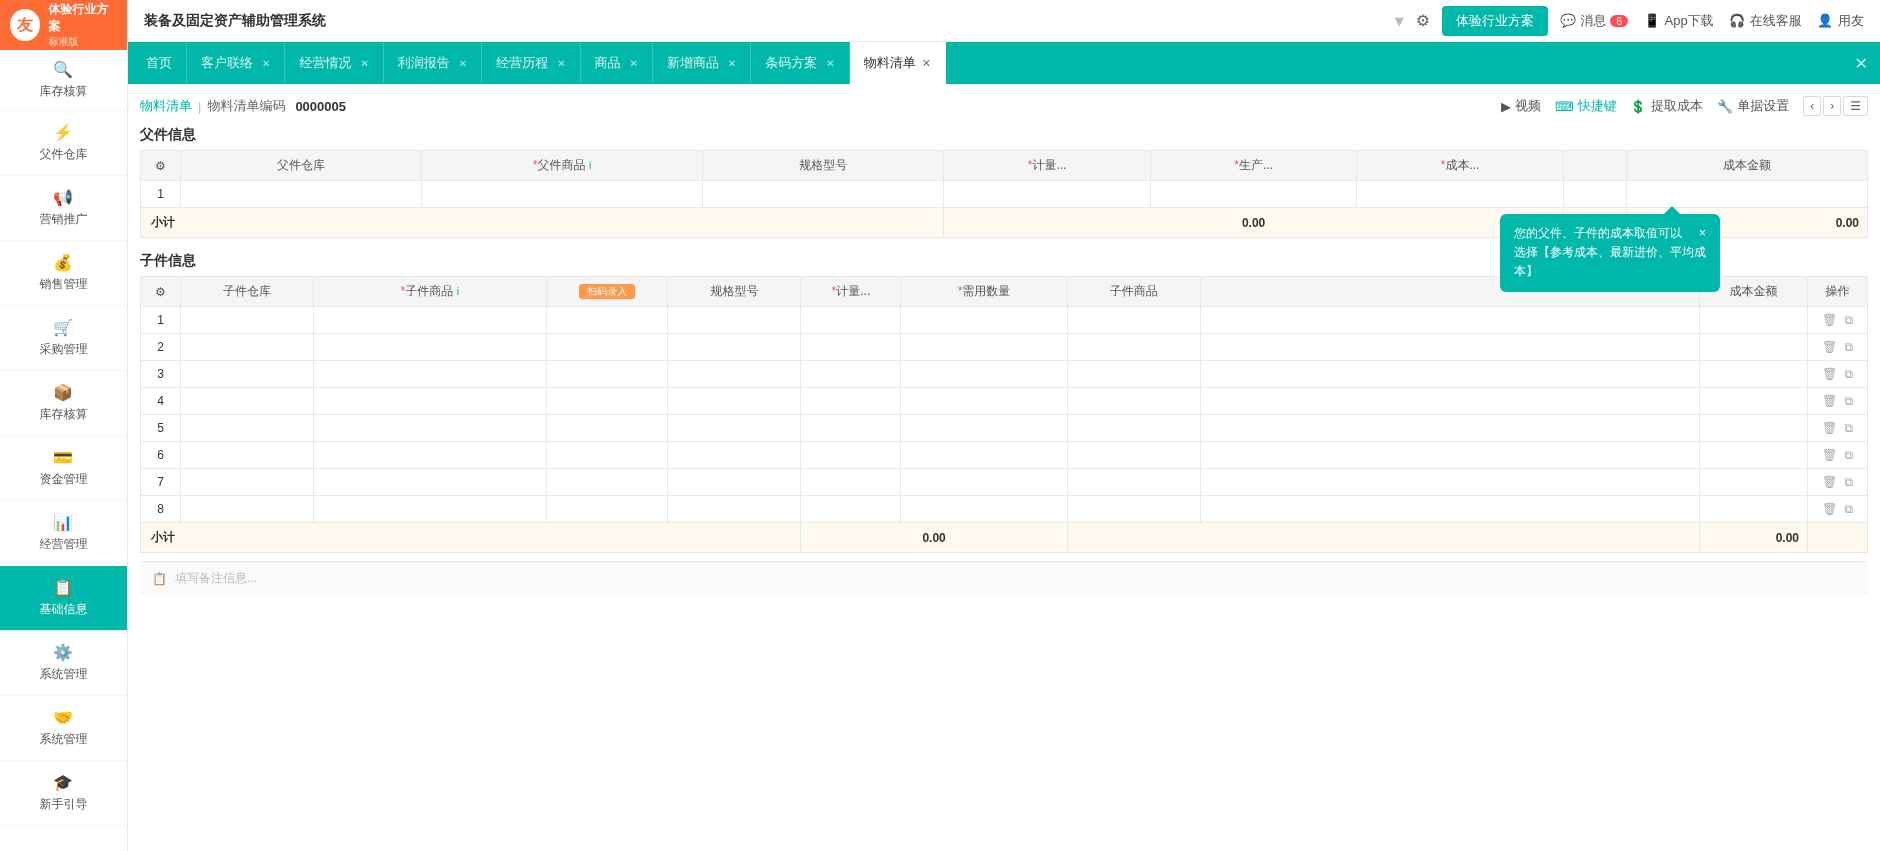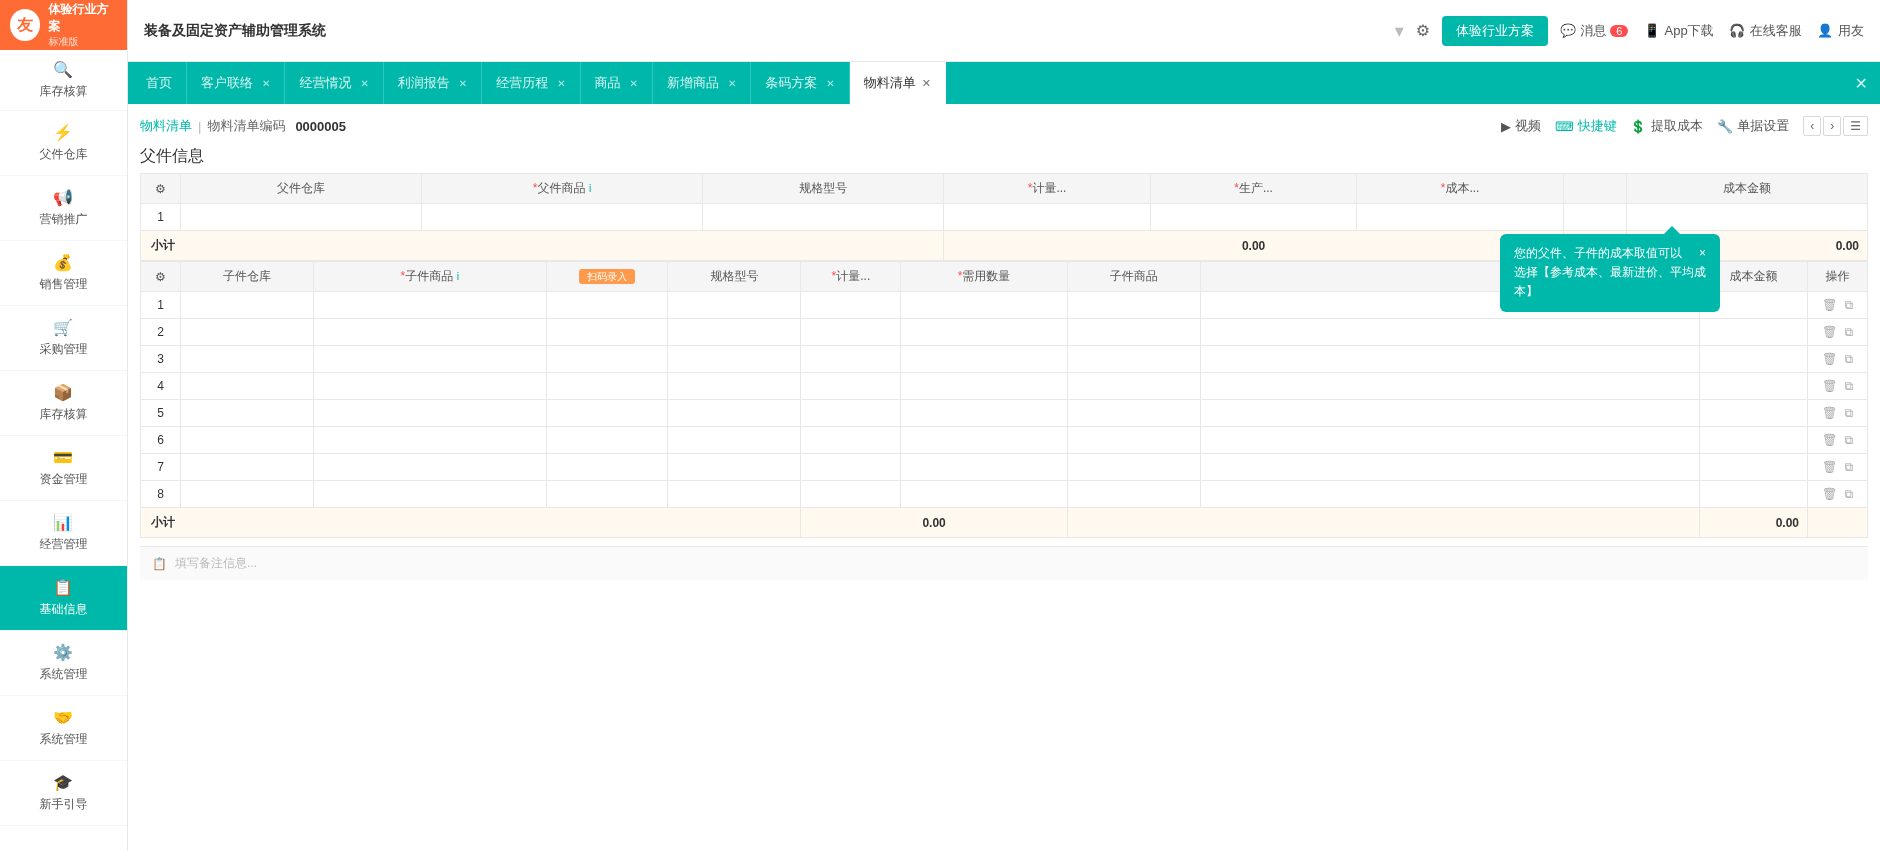--- a/index.html
+++ b/index.html
@@ -12,41 +12,41 @@
     .sidebar-nav { flex: 1; overflow-y: auto; }
     .sidebar-item { display: flex; flex-direction: column; align-items: center; padding: 12px 8px; cursor: pointer; color: #555; font-size: 12px; gap: 4px; border-bottom: 1px solid #f5f5f5; }
     .sidebar-item.active { color: #fff; background: #00b8a9; }
     .sidebar-item-icon { font-size: 16px; }
     .sidebar-search { display: flex; flex-direction: column; align-items: center; padding: 10px 8px; cursor: pointer; color: #555; font-size: 12px; gap: 4px; }
 
     
     .main { flex: 1; display: flex; flex-direction: column; overflow: hidden; }
 
     
-    .top-header { background: #fff; height: 62px; display: flex; align-items: center; padding: 0 16px; border-bottom: 1px solid #e8e8e8; gap: 12px; }
+    .top-header { background: #fff; height: 42px; display: flex; align-items: center; padding: 0 16px; border-bottom: 1px solid #e8e8e8; gap: 12px; }
     .system-title { color: #333; font-size: 14px; font-weight: bold; flex: 1; }
     .header-right { display: flex; align-items: center; gap: 16px; }
     .header-btn { display: flex; align-items: center; gap: 4px; color: #555; cursor: pointer; font-size: 13px; }
     .badge { background: #ff4d4f; color: #fff; border-radius: 10px; padding: 0 5px; font-size: 11px; min-width: 18px; text-align: center; }
     .trial-btn { background: #00b8a9; color: #fff; padding: 6px 14px; border-radius: 4px; cursor: pointer; font-size: 13px; }
     .gear-btn { color: #666; cursor: pointer; font-size: 16px; }
 
     
     .tab-nav { background: #00b8a9; display: flex; align-items: center; height: 42px; padding: 0 4px; overflow: hidden; }
     .tab-item { display: flex; align-items: center; padding: 0 14px; height: 100%; color: rgba(255,255,255,0.85); cursor: pointer; font-size: 13px; white-space: nowrap; border-right: 1px solid rgba(255,255,255,0.2); gap: 6px; }
     .tab-item.active { background: #fff; color: #333; }
     .tab-close { font-size: 11px; opacity: 0.7; }
 
     
     .content { flex: 1; background: #fff; overflow-y: auto; padding: 12px; }
     .toolbar-btn { display: flex; align-items: center; gap: 4px; cursor: pointer; color: #555; }
     .toolbar-green { color: #00b8a9; }
 
     
-    .section-title { font-size: 16px; font-weight: normal; color: #333; margin: 8px 0 6px; }
+    .section-title { font-size: 14px; font-weight: bold; color: #333; margin: 8px 0 6px; }
 
     
     .data-table { width: 100%; border-collapse: collapse; font-size: 12px; }
     .data-table th { background: #f5f5f5; border: 1px solid #e8e8e8; padding: 6px 8px; color: #555; font-weight: normal; white-space: nowrap; }
     .data-table td { border: 1px solid #e8e8e8; padding: 6px 8px; color: #333; white-space: nowrap; }
     .data-table .subtotal td { background: #fff9f0; font-weight: bold; }
     .th-required { color: #ff4d4f; }
     .col-num { width: 40px; text-align: center; color: #999; }
     .col-actions { width: 60px; text-align: center; }
     .action-icon { cursor: pointer; color: #aaa; margin: 0 2px; }
@@ -268,20 +268,21 @@
         </tr>
         <tr class="subtotal">
           <td colspan="4" style="text-align:left;padding-left:10px;">小计</td>
           <td colspan="3" style="text-align:center;">0.00</td>
           <td></td>
           <td style="text-align:right;">0.00</td>
         </tr>
       </tbody>
     </table>
 
+    <div class="section-title" style="margin-top:14px;">子件信息</div>
     <table class="data-table">
       <thead>
         <tr>
           <th style="width:30px;">⚙</th>
           <th>子件仓库</th>
           <th><span class="th-required">*</span>子件商品 <span style="font-size:11px;color:#00b8a9;">ℹ</span></th>
           <th><span class="scan-btn">扫码录入</span></th>
           <th>规格型号</th>
           <th><span class="th-required">*</span>计量...</th>
           <th><span class="th-required">*</span>需用数量</th>

